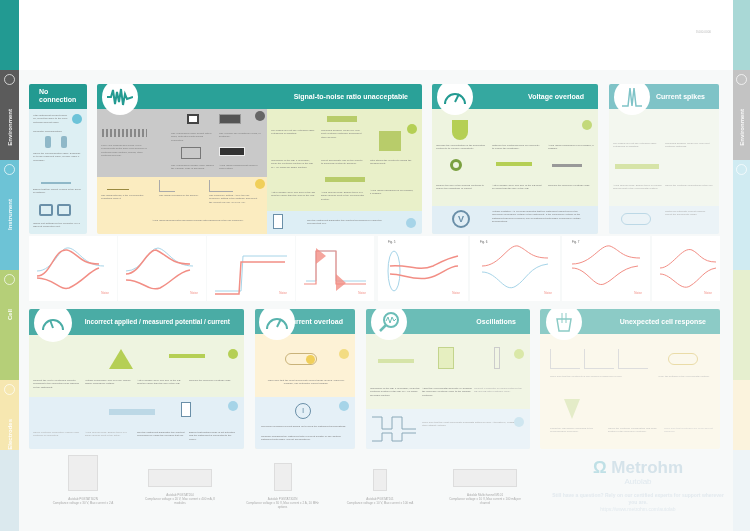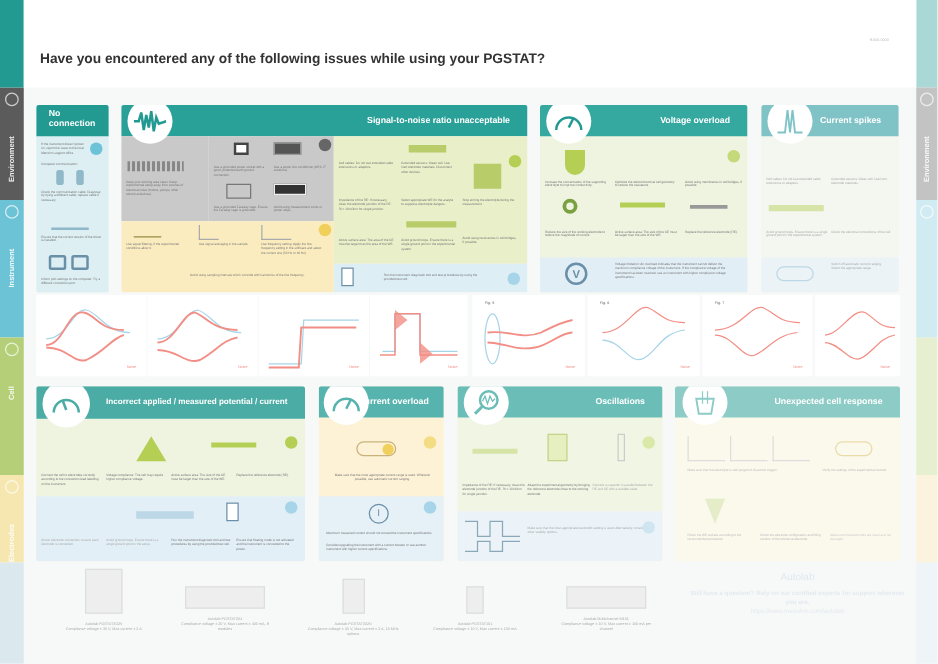--- a/index.html
+++ b/index.html
@@ -55,21 +55,20 @@
   </div>
   <div class="seg" style="top:160px;height:110px;background:#d0ebf2">
     <div class="ic"></div>
   </div>
   <div class="seg" style="top:270px;height:110px;background:#e6efcf"></div>
   <div class="seg" style="top:380px;height:70px;background:#fbf3dd"></div>
   <div class="seg" style="top:450px;height:81px;background:#eef4f7"></div>
 </div>
 
 <div class="header">
-  <div class="subtitle">Have you encountered any of the following issues while using your PGSTAT?</div>
   <div class="code">8.000.0000</div>
 </div>
 
 <div class="card" style="left:29px;top:84px;width:58px;height:150px;background:#ddeff3">
   <div style="position:absolute;left:0;top:0;right:0;height:25px;background:#239a91;color:#fff;font-size:7px;font-weight:bold;padding:4px 10px;line-height:1.15">No connection</div>
   <div class="chk" style="right:5px;top:30px;background:#6cc3d8"></div>
   <div class="txt" style="left:4px;top:30px;width:36px">If the instrument doesn't power on, report the issue to the local Metrohm support office.</div>
   <div class="txt" style="left:4px;top:46px;width:48px">Computer communication:</div>
   <div style="position:absolute;left:16px;top:52px;width:6px;height:12px;background:#8fb8c8;border-radius:2px"></div>
   <div style="position:absolute;left:32px;top:52px;width:6px;height:12px;background:#8fb8c8;border-radius:2px"></div>
@@ -350,16 +349,17 @@
   <div>Autolab PGSTAT101</div>
   <div>Compliance voltage ± 10 V, Max current ± 100 mA</div>
 </div>
 <div class="prod" style="left:445px;width:80px">
   <div class="prodbox" style="width:64px;height:18px;margin-top:14px"></div>
   <div>Autolab Multichannel M101</div>
   <div>Compliance voltage ± 10 V, Max current ± 100 mA per channel</div>
 </div>
 
 <div style="position:absolute;left:548px;top:458px;width:180px;text-align:center">
+  <div style="font-size:17px;font-weight:bold;color:#d5e3ea"><span style="color:#bfe0e6">Ω </span><span>Metrohm</span></div>
   <div style="font-size:8px;color:#dfe8ee;margin-top:-1px">Autolab</div>
   <div style="font-size:5px;font-weight:bold;color:#e2e9ee;margin-top:6px;line-height:1.4">Still have a question? Rely on our certified experts for support wherever you are.</div>
   <div style="font-size:5px;color:#e2e9ee">https://www.metrohm.com/autolab</div>
 </div>
 
 </body></html>

